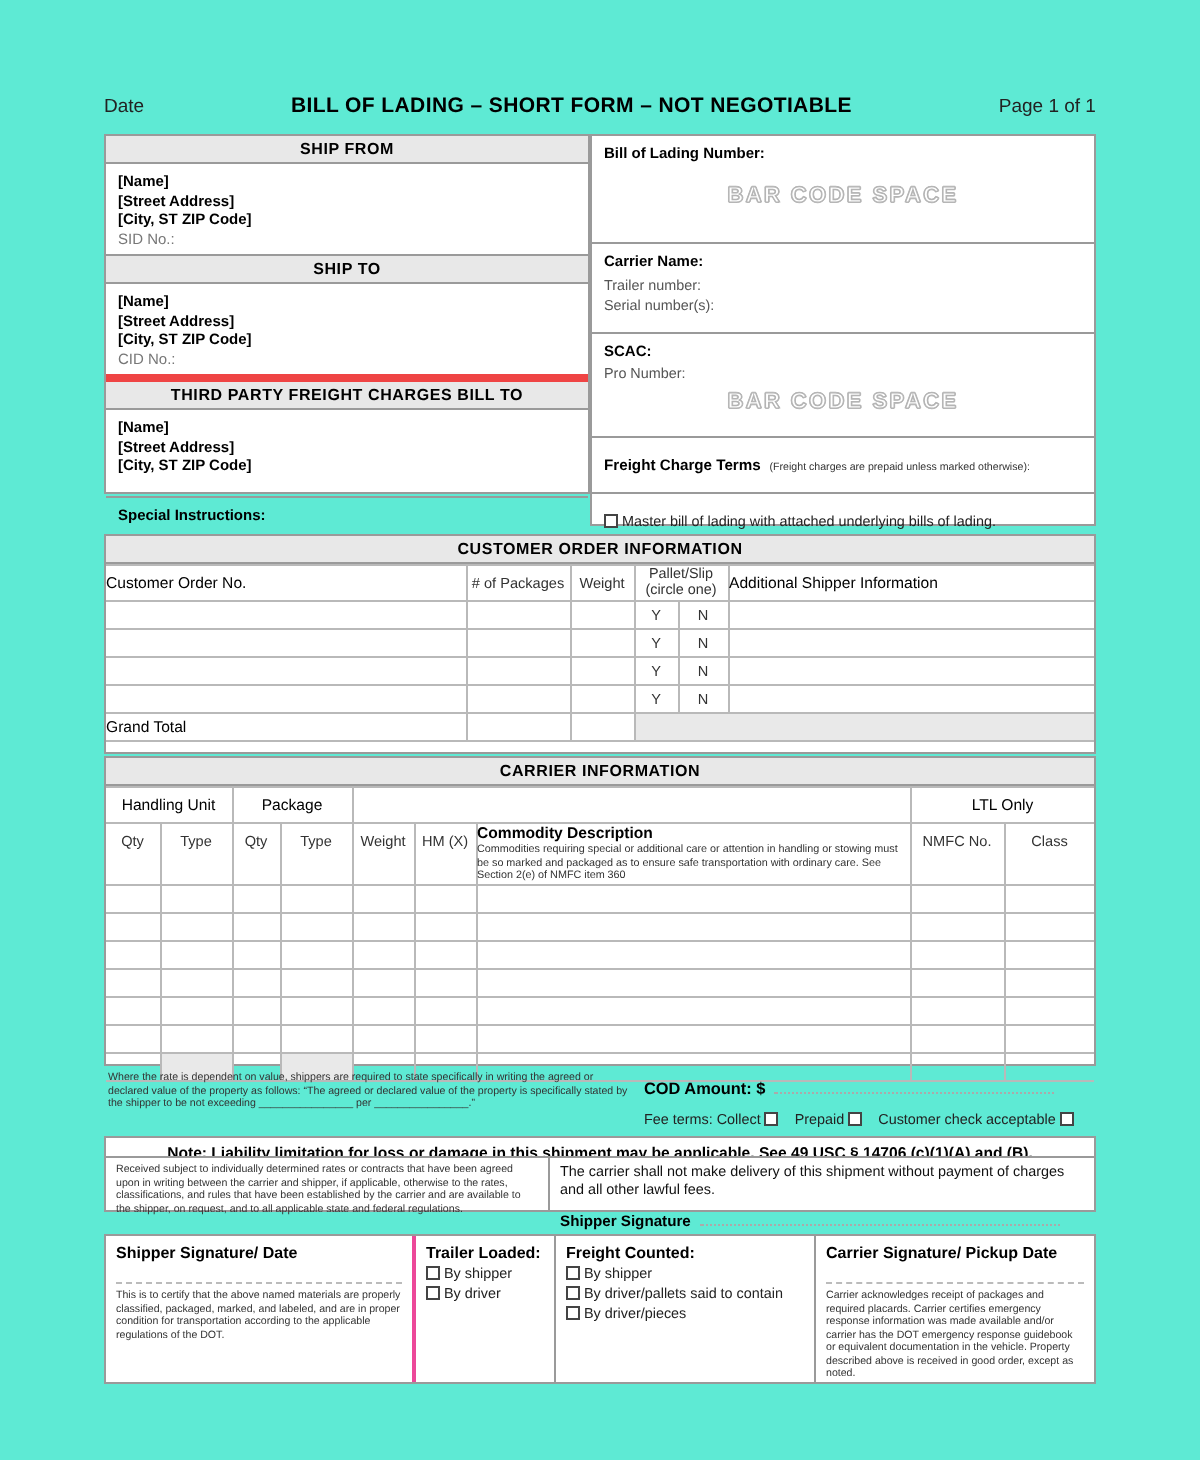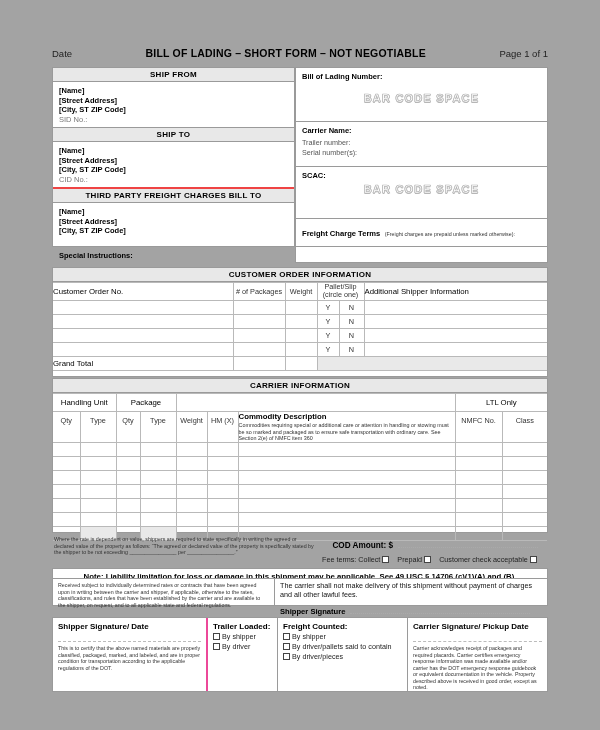--- a/index.html
+++ b/index.html
@@ -13,21 +13,21 @@
     font-family: "Liberation Sans", sans-serif;
     color: #000;
     -webkit-font-smoothing: antialiased;
   }
   .page {
     position: relative;
     width: 600px;
     height: 730px;
     box-sizing: border-box;
     padding: 0;
-    background: #a3a3a3;
+    background: #5eead4;
   }
 
   
   .topbar {
     position: absolute;
     left: 52px;
     top: 44px;
     width: 496px;
     height: 18px;
     display: flex;
@@ -228,21 +228,21 @@
     </div>
 
     <div class="band" style="border-top:1px solid #9a9a9a;">SHIP TO</div>
     <div class="addr" style="height:39px;">
       <div><b>[Name]</b></div>
       <div><b>[Street Address]</b></div>
       <div><b>[City, ST  ZIP Code]</b></div>
       <div class="muted">CID No.:</div>
     </div>
 
-    <div class="band" style="border-top:2px solid #ef4444;">THIRD PARTY FREIGHT CHARGES BILL TO</div>
+    <div class="band" style="border-top:4px solid #ef4444;">THIRD PARTY FREIGHT CHARGES BILL TO</div>
     <div class="addr" style="height:37px;">
       <div><b>[Name]</b></div>
       <div><b>[Street Address]</b></div>
       <div><b>[City, ST  ZIP Code]</b></div>
     </div>
 
     <div class="hline"></div>
     <div class="addr" style="height:31px;">
       <b class="cell-lab">Special Instructions:</b>
     </div>
@@ -258,32 +258,36 @@
     <div class="hline"></div>
     <div style="height:44px; padding:4px 6px 0 6px; box-sizing:border-box;">
       <div class="cell-lab">Carrier Name:</div>
       <div class="cell-sub" style="margin-top:3px;">Trailer number:</div>
       <div class="cell-sub">Serial number(s):</div>
     </div>
 
     <div class="hline"></div>
     <div style="height:51px; padding:4px 6px 0 6px; box-sizing:border-box;">
       <div class="cell-lab">SCAC:</div>
+      <div class="cell-sub" style="margin-top:2px;">Pro Number:</div>
       <div class="barcode" style="margin-top:3px;">BAR CODE SPACE</div>
     </div>
 
     <div class="hline"></div>
     <div style="height:27px; padding:3px 6px 0 6px; box-sizing:border-box;">
       <div style="white-space:nowrap;">
         <span class="boldlab">Freight Charge Terms</span>
         <span class="fine">(Freight charges are prepaid unless marked otherwise):</span>
       </div>
     </div>
 
     <div class="hline"></div>
+    <div style="height:17px; padding:3px 6px 0 6px; box-sizing:border-box;">
+      <span class="chk"></span><span class="opt">Master bill of lading with attached underlying bills of lading.</span>
+    </div>
   </div>
 
   <div class="frame" style="left:52px; top:267px; width:496px; height:110px; border:1px solid #9a9a9a;">
     <div class="band">CUSTOMER ORDER INFORMATION</div>
 
     <table class="grid" style="border-top:none;">
       <colgroup>
         <col style="width:180px">
           <col style="width:52px">
           <col style="width:32px">
@@ -463,21 +467,21 @@
         <td class="rowcell" style="border-right:none;"></td>
       </tr>
     </tbody>
       </table>
   </div>
 
   <div style="position:absolute; left:52px; top:534px; width:496px; height:32px;">
     <div class="fine" style="position:absolute; left:2px; top:2px; width:260px; text-align:left;">Where the rate is dependent on value, shippers are required to state specifically in writing the agreed or declared value of the property as follows: “The agreed or declared value of the property is specifically stated by the shipper to be not exceeding ________________ per ________________.”</div>
 
     <div style="position:absolute; left:270px; top:0px; width:226px;">
-      <div style="white-space:nowrap;text-align:center;">
+      <div style="white-space:nowrap;">
         <span class="boldlab" style="font-size:8.2px;">COD Amount: $</span>
         <span class="dots" style="width:140px;"></span>
       </div>
       <div class="opt" style="margin-top:3px;">
         <span>Fee terms:</span>
         <span><span>Collect</span>&nbsp;<span class="chk"></span></span>
         &nbsp;
         <span><span>Prepaid</span>&nbsp;<span class="chk"></span></span>
         &nbsp;
         <span><span>Customer check acceptable</span>&nbsp;<span class="chk"></span></span>

